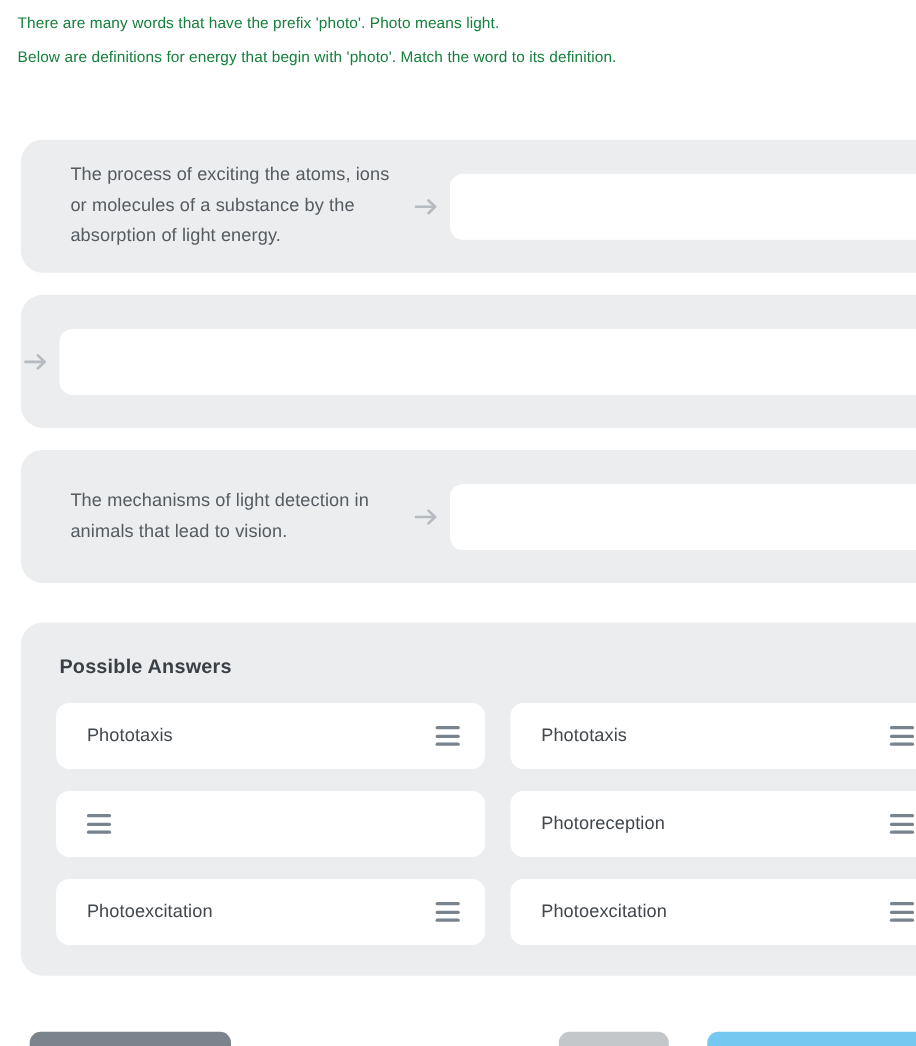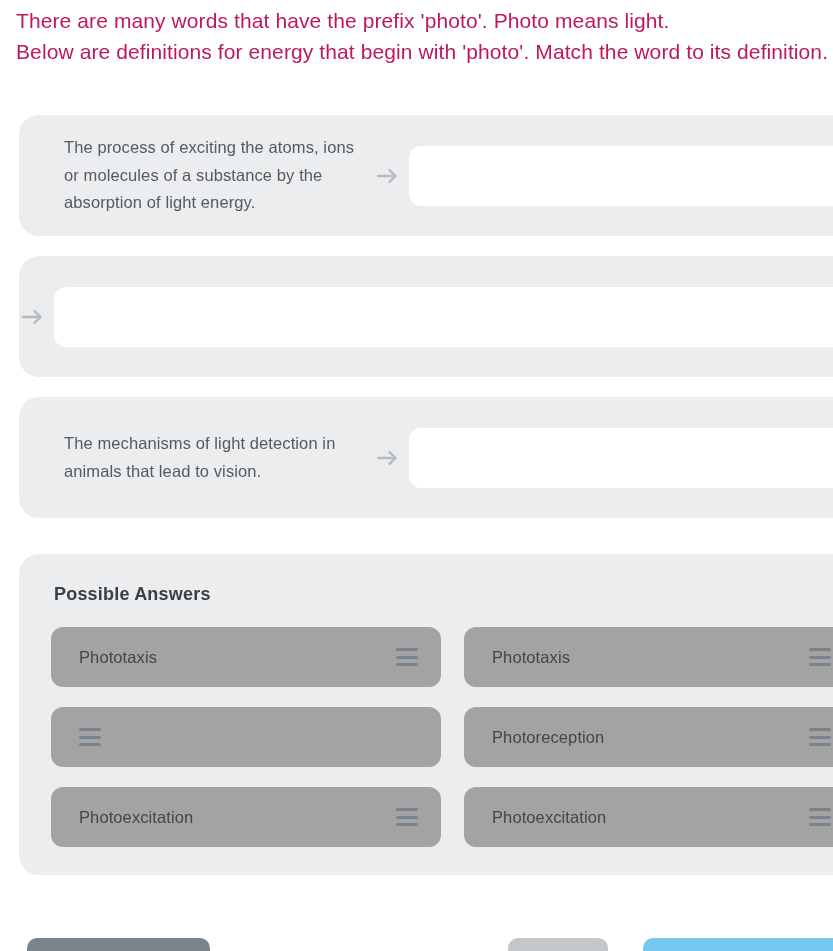--- a/index.html
+++ b/index.html
@@ -16,30 +16,30 @@
     font-family: "Liberation Sans", "DejaVu Sans", sans-serif;
     color: #3c4247;
     position: relative;
   }
 
   
   .intro {
     padding: 5px 16px 0 16px;
   }
   .intro-line {
-    font-size: 21px;
+    font-size: 14px;
     line-height: 31px;
-    color: #be185d;
+    color: #15803d;
     letter-spacing: 0.1px;
     white-space: nowrap;
   }
 
   
   .match-list {
-    margin-top: 48px;
+    margin-top: 60px;
     padding-left: 19px;
   }
 
   .match-row {
     position: relative;
     background: #ebedef;
     border-radius: 20px;
     height: 121px;
     margin-bottom: 20px;
     display: flex;
@@ -99,21 +99,21 @@
   .answers-grid {
     display: grid;
     grid-template-columns: 390px 390px;
     column-gap: 23px;
     row-gap: 20px;
     padding-left: 16px;
   }
 
   .answer-chip {
     height: 60px;
-    background: #a3a3a3;
+    background: #ffffff;
     border-radius: 12px;
     display: flex;
     align-items: center;
     padding: 0 23px 0 28px;
     cursor: grab;
   }
 
   .answer-label {
     flex: 1 1 auto;
     font-size: 16.5px;

